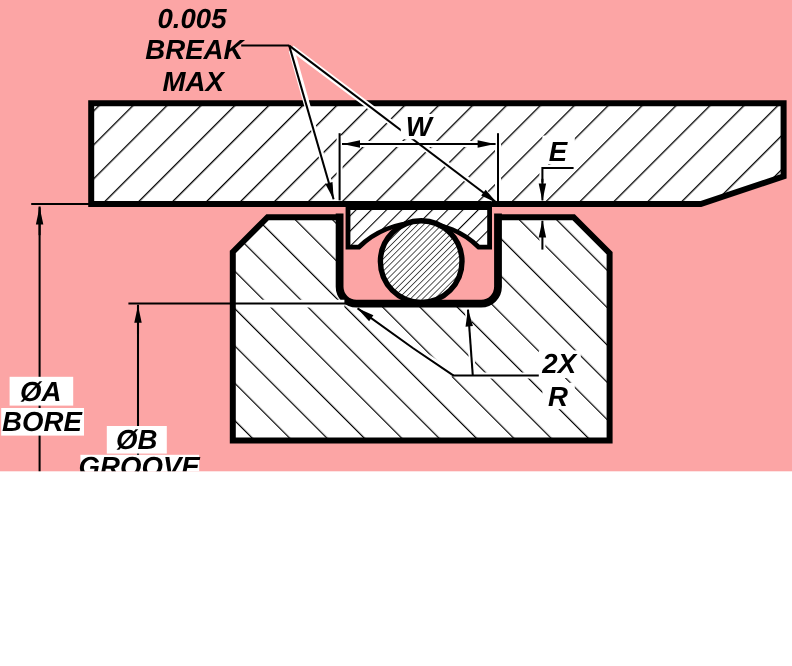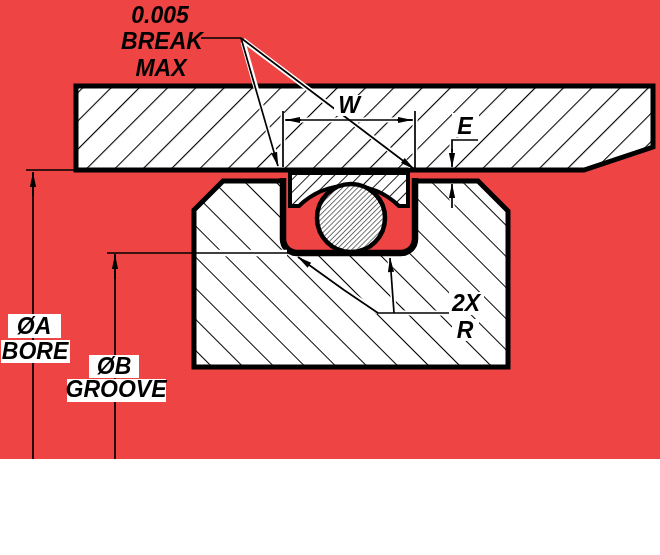--- a/index.html
+++ b/index.html
@@ -1,16 +1,16 @@
 <!DOCTYPE html>
 <html><head>
 <meta charset="utf-8">
 <style>
   html,body{margin:0;padding:0;background:#ffffff;}
-  .stage{width:660px;height:459px;position:relative;background:#ef4444;overflow:hidden;}
+  .stage{width:660px;height:393px;position:relative;background:#fca5a5;overflow:hidden;}
   svg{display:block;}
   .dimtext{
     font-family:"Liberation Sans", sans-serif;
     font-style:italic;
     font-weight:bold;
     font-size:23px;
     fill:#000000;
     text-anchor:middle;
   }
   .thin{stroke:#000000;stroke-width:1.7;fill:none;}

